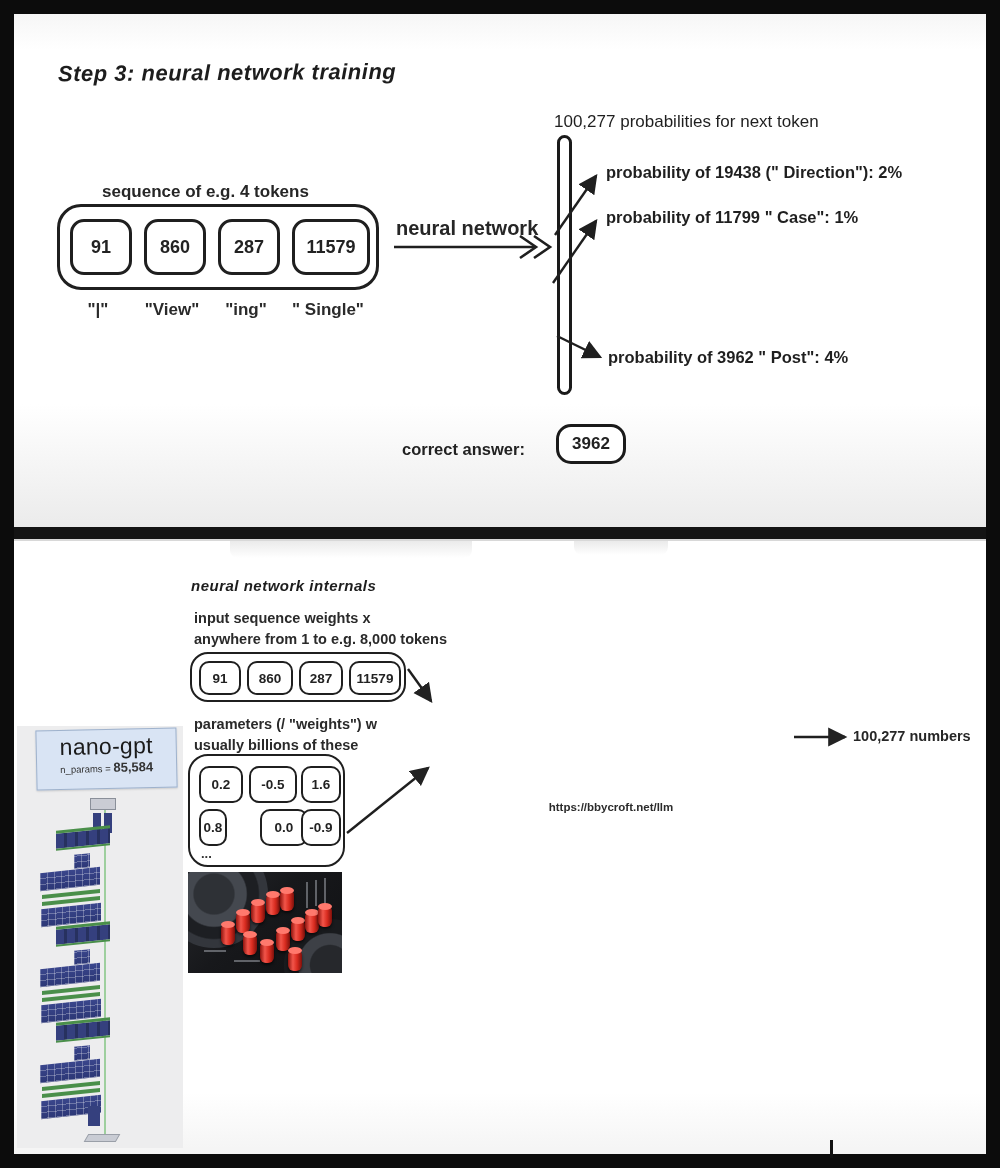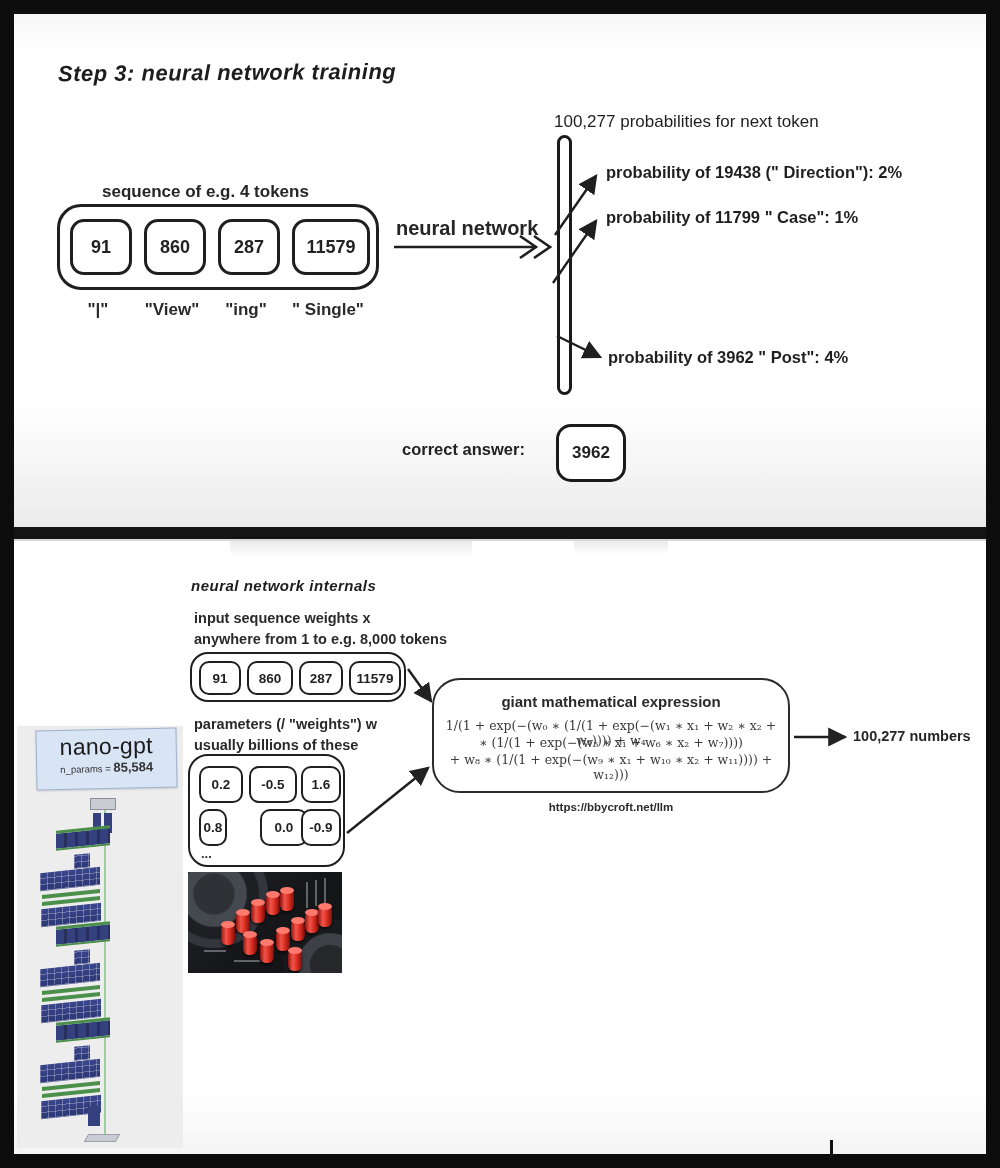--- a/index.html
+++ b/index.html
@@ -33,21 +33,21 @@
   .tok-label { position:absolute; top:286px; font-size:17px; font-weight:600; text-align:center; color:#2a2a2a; }
   .tl1 { left:54px; width:60px; } .tl2 { left:123px; width:70px; }
   .tl3 { left:197px; width:70px; } .tl4 { left:269px; width:90px; }
   .nn-label { left:382px; top:203px; font-size:20px; font-weight:600; color:#262626; }
   .prob-title { left:540px; top:86px; font-size:17px; font-weight:400; color:#1f1f1f;margin-top:12px; }
   .prob-bar { left:543px; top:121px; width:15px; height:260px; border:3px solid #1a1a1a;
               border-radius:8px; background:#fff; }
   .prob { position:absolute; font-size:16.5px; font-weight:600; color:#1f1f1f; }
   .p1 { left:592px; top:149px; } .p2 { left:592px; top:194px; } .p3 { left:594px; top:334px; }
   .correct-label { left:388px; top:426px; font-size:16.5px; font-weight:600; }
-  .answer-box { left:542px; top:410px; width:70px; height:58px; border:3px solid #1a1a1a;
+  .answer-box { left:542px; top:410px; width:70px; height:40px; border:3px solid #1a1a1a;
                 border-radius:15px; background:#fff; display:flex; align-items:center;
                 justify-content:center; font-size:17px; font-weight:700; }
   svg.overlay { position:absolute; left:0; top:0; pointer-events:none; }
   svg .ln { stroke:#1f1f1f; stroke-width:2.4; fill:none; }
   svg .chev { stroke:#1f1f1f; stroke-width:2.6; fill:none; }
 
   
   .sm { position:absolute; border-radius:0 0 8px 8px;
         background:linear-gradient(180deg,#e7e7e7,#ffffff); opacity:.85; }
   .sm1 { left:216px; top:0; width:242px; height:17px; }
@@ -241,26 +241,20 @@
       <div class="knob k5"></div>
       <div class="knob k6"></div>
       <div class="knob k7"></div>
       <div class="knob k8"></div>
       <div class="knob k9"></div>
       <div class="knob k10"></div>
       <div class="knob k11"></div>
       <div class="knob k12"></div>
     </div>
 
-    <div class="abs expr-box">
-      <div class="expr-title">giant mathematical expression</div>
-      <div class="expr-line el1">1/(1 + exp(−(w₀ ∗ (1/(1 + exp(−(w₁ ∗ x₁ + w₂ ∗ x₂ + w₃)))) + w₄</div>
-      <div class="expr-line el2">∗ (1/(1 + exp(−(w₅ ∗ x₁ + w₆ ∗ x₂ + w₇))))</div>
-      <div class="expr-line el3">+ w₈ ∗ (1/(1 + exp(−(w₉ ∗ x₁ + w₁₀ ∗ x₂ + w₁₁)))) + w₁₂)))</div>
-    </div>
     <div class="abs url">https://bbycroft.net/llm</div>
     <div class="abs out-label">100,277 numbers</div>
 
     <div class="abs gray-col"></div>
     <div class="abs nanogpt">
       <div class="ng-name">nano-gpt</div>
       <div class="ng-params">
         <span>n_params = </span><b>85,584</b>
       </div>
     </div>

